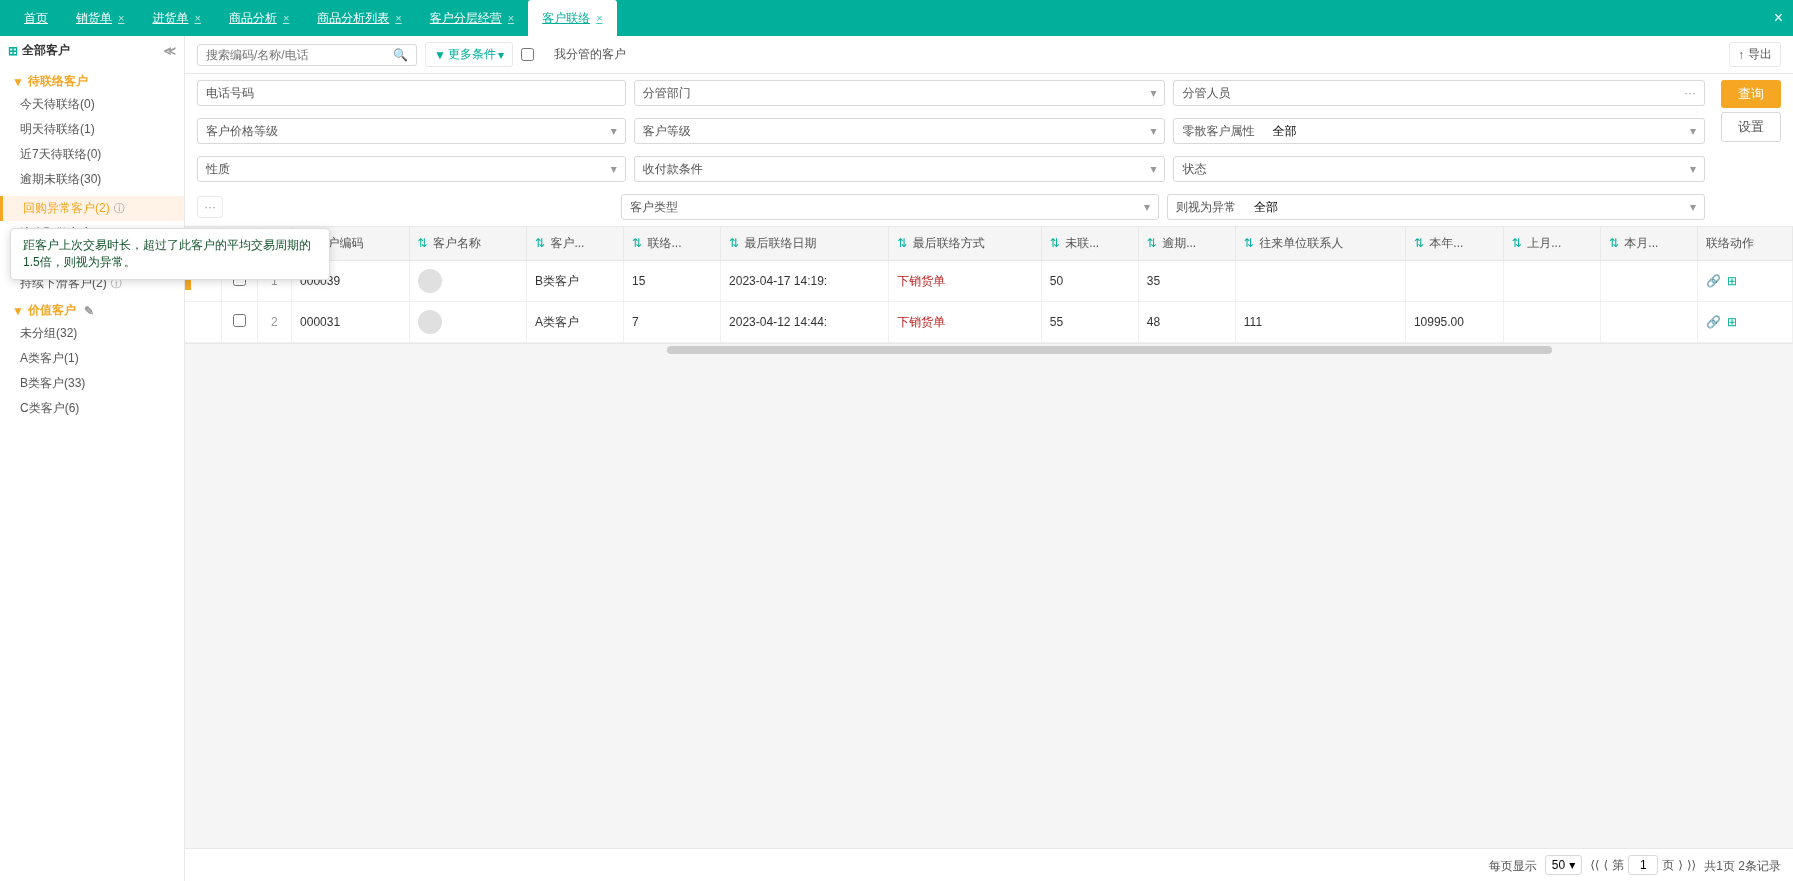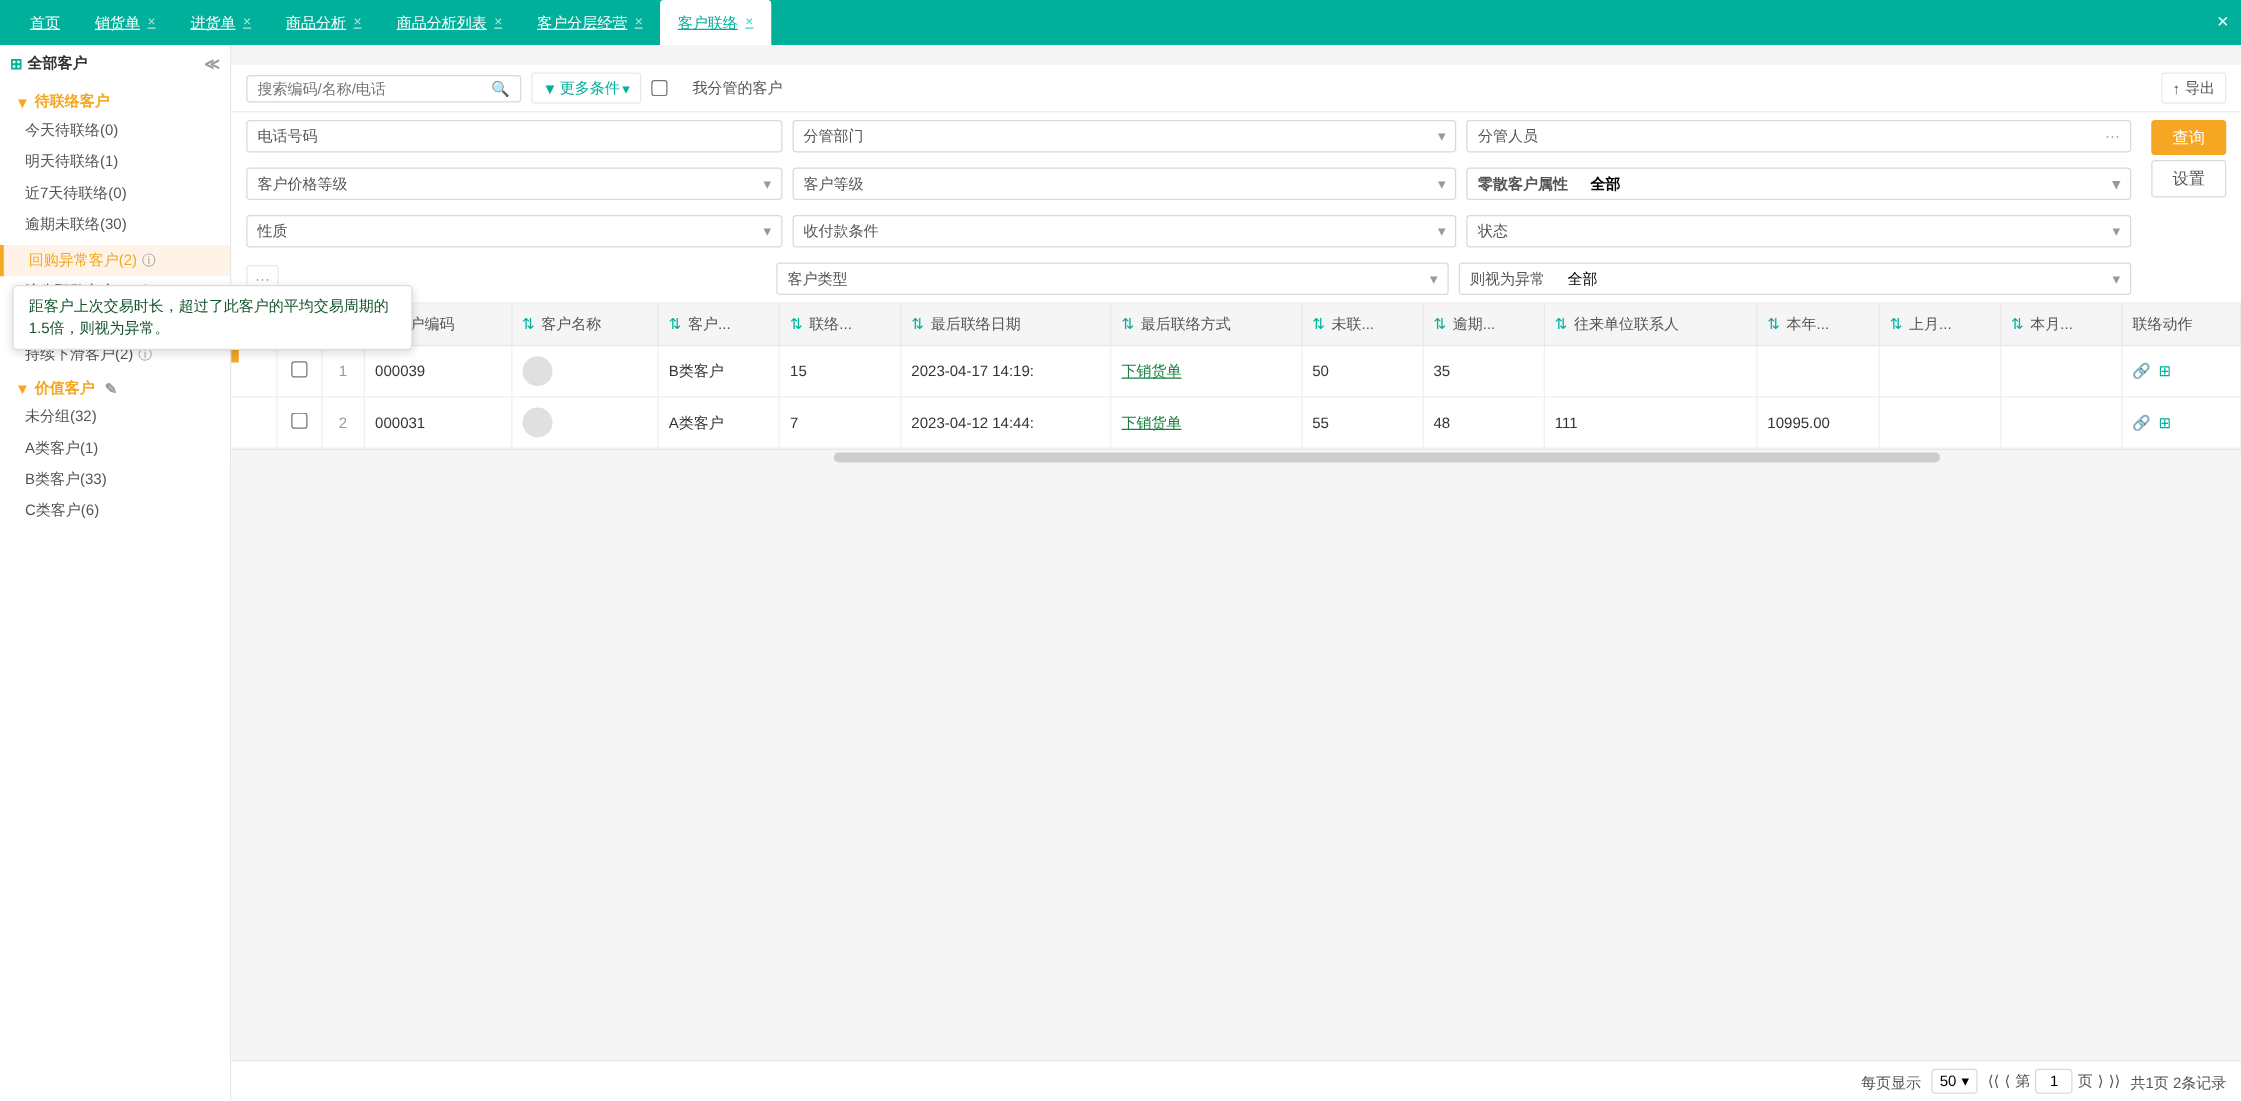--- a/index.html
+++ b/index.html
@@ -65,21 +65,21 @@
     }
     .sidebar-section-title .arrow { margin-right: 4px; }
     .sidebar-item {
       padding: 4px 8px 4px 20px; cursor: pointer; color: #555;
       white-space: nowrap; overflow: hidden; text-overflow: ellipsis;
     }
     .sidebar-item.active { background: #fff3e8; color: #f5a623; border-left: 3px solid #f5a623; }
 
     
     .content-area {
-      flex: 1; display: flex; flex-direction: column; background: #f5f5f5; overflow: hidden; margin-top: 16px;
+      flex: 1; display: flex; flex-direction: column; background: #f5f5f5; overflow: hidden;
     }
 
     
     .filter-bar {
       background: #fff; border-bottom: 1px solid #e8e8e8;
       padding: 6px 12px; display: flex; align-items: center; gap: 8px;
     }
     .filter-search {
       display: flex; align-items: center;
       border: 1px solid #d9d9d9; border-radius: 3px;
@@ -141,21 +141,21 @@
     }
     thead th.sortable { cursor: pointer; }
     tbody tr { border-bottom: 1px solid #f0f0f0; }
     tbody td {
       padding: 8px 8px; color: #333; border-right: 1px solid #f0f0f0;
       white-space: nowrap; font-size: 12px;
     }
     .row-num { color: #999; text-align: center; }
     .table-actions { display: flex; gap: 6px; color: #00b09b; }
     .table-actions span { cursor: pointer; }
-    .link-text { color: #15803d; text-decoration: underline; cursor: pointer; }
+    .link-text { color: #b91c1c; cursor: pointer; }
     .settings-col { width: 36px; text-align: center; }
     .check-col { width: 36px; text-align: center; }
 
     
     .tooltip-box {
       position: absolute; background: #fff; border: 1px solid #ddd;
       border-radius: 4px; padding: 8px 12px; box-shadow: 0 2px 8px rgba(0,0,0,0.15);
       z-index: 100; font-size: 12px; color: #14532d; max-width: 320px;
       top: 228px; left: 10px;
     }
@@ -348,21 +348,21 @@
             <div class="filter-field" style="flex:1.2;">
               <label>客户价格等级</label>
               <div class="field-value"></div>
               <span class="dropdown-arrow">▾</span>
             </div>
             <div class="filter-field" style="flex:1.5;">
               <label>客户等级</label>
               <div class="field-value"></div>
               <span class="dropdown-arrow">▾</span>
             </div>
-            <div class="filter-field" style="flex:1.5; gap:6px;font-weight:bold;">
+            <div class="filter-field" style="flex:1.5; gap:6px;">
               <label>零散客户属性</label>
               <span style="margin-left:4px;">全部</span>
               <span class="dropdown-arrow" style="margin-left:auto;">▾</span>
             </div>
           </div>
 
           <div class="filter-row">
             <div class="filter-field" style="flex:1.2;">
               <label>性质</label>
               <div class="field-value"></div>

